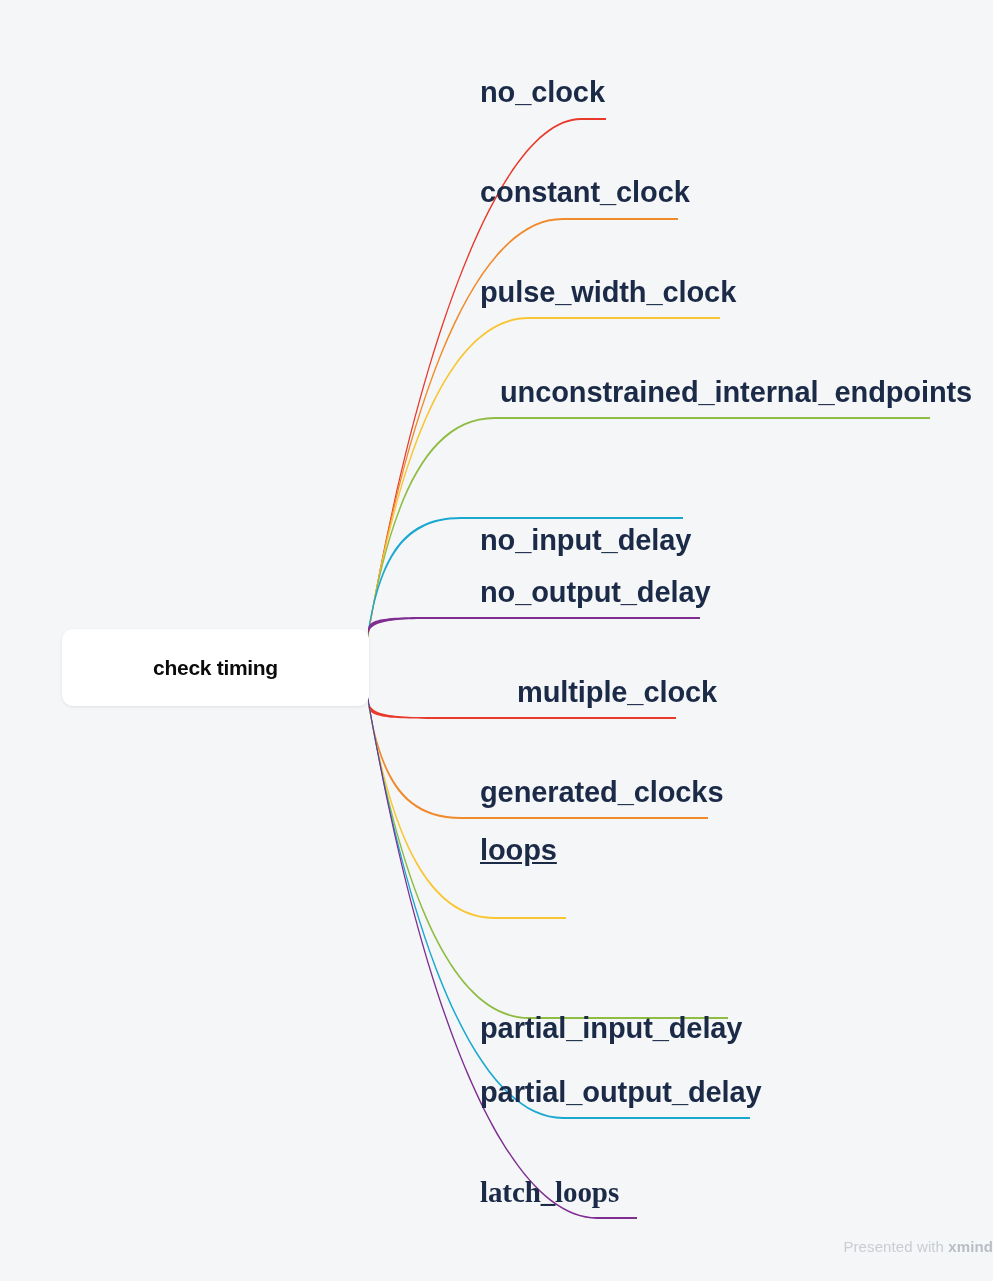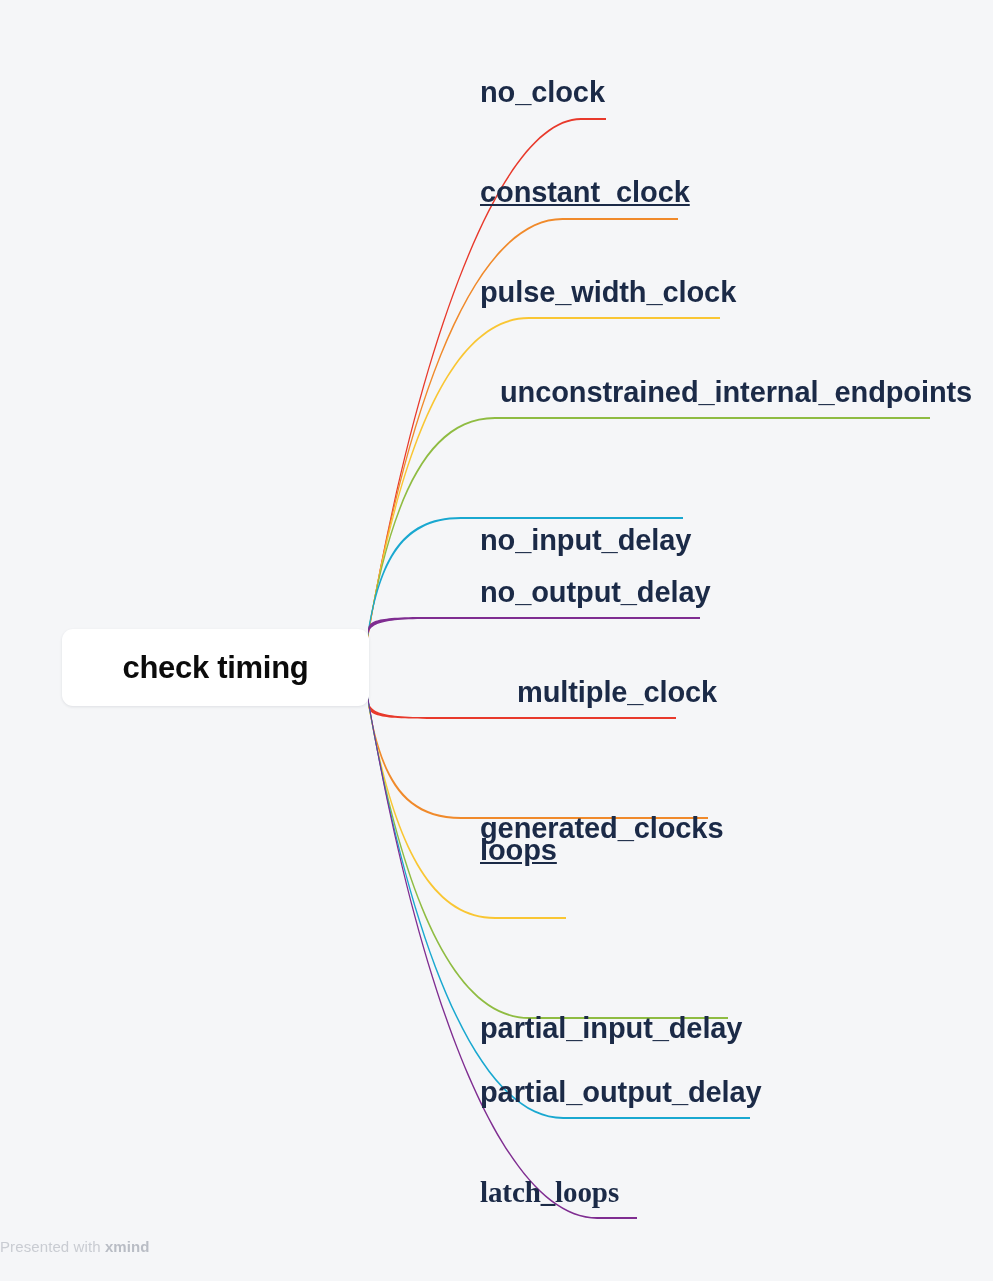--- a/index.html
+++ b/index.html
@@ -45,33 +45,33 @@
     height: 77px;
     background: #ffffff;
     border-radius: 11px;
     box-shadow: 0 1px 3px rgba(20,30,50,0.10);
     display: flex;
     align-items: center;
     justify-content: center;
     box-sizing: border-box;
   }
   #central-node-label {
-    font-size: 31px;
+    font-size: 21px;
     font-weight: bold;
     color: #0b0b0b;
     letter-spacing: -0.3px;
     line-height: 1;
     white-space: nowrap;
   }
   #footer-watermark {
     position: absolute;
     left: 0;
     top: 1238px;
     width: 993px;
-    text-align: left;
+    text-align: right;
     font-size: 15px;
     color: #c9ccd2;
     letter-spacing: 0.1px;
   }
   #footer-brand {
     font-weight: bold;
     color: #b9bdc5;
   }
 </style>
 </head>
@@ -117,27 +117,27 @@
         <path d="M 368 695.9 C 419.9 997.54, 502.94 1217.05, 597.1700000000001 1217.05 L 637 1217.05 L 637 1218.95 L 597.1700000000001 1218.95 C 502.94 1218.95, 419.9 1002.5, 368 702.1 Z" fill="#7f2d91"></path>
       </g>
     </svg>
 
   <div id="central-node">
     <span id="central-node-label">check timing</span>
   </div>
 
   <div id="labels-layer">
       <div class="branch-label" style="left: 480px; top: 78px;">no_clock</div>
-      <div class="branch-label" style="left: 480px; top: 178px; text-decoration: underline;">constant_clock</div>
+      <div class="branch-label" style="left: 480px; top: 178px;">constant_clock</div>
       <div class="branch-label" style="left: 480px; top: 278px;">pulse_width_clock</div>
       <div class="branch-label" style="left: 500px; top: 378px;">unconstrained_internal_endpoints</div>
       <div class="branch-label" style="left: 480px; top: 478px; margin-top: 48px;">no_input_delay</div>
       <div class="branch-label" style="left: 480px; top: 578px;">no_output_delay</div>
       <div class="branch-label" style="left: 480px; top: 678px; margin-left: 37px;">multiple_clock</div>
-      <div class="branch-label" style="left: 480px; top: 778px; margin-top: 36px;">generated_clocks</div>
+      <div class="branch-label" style="left: 480px; top: 778px;">generated_clocks</div>
       <div class="branch-label" style="left: 480px; top: 836px; text-decoration: underline;">loops</div>
       <div class="branch-label" style="left: 480px; top: 978px; margin-top: 36px;">partial_input_delay</div>
       <div class="branch-label" style="left: 480px; top: 1078px;">partial_output_delay</div>
       <div class="branch-label" style="left: 480px; top: 1178px; font-family: Liberation Serif, serif;">latch_loops</div>
     </div>
 
   <div id="footer-watermark">
     <span>Presented with </span><span id="footer-brand">xmind</span>
   </div>
 

